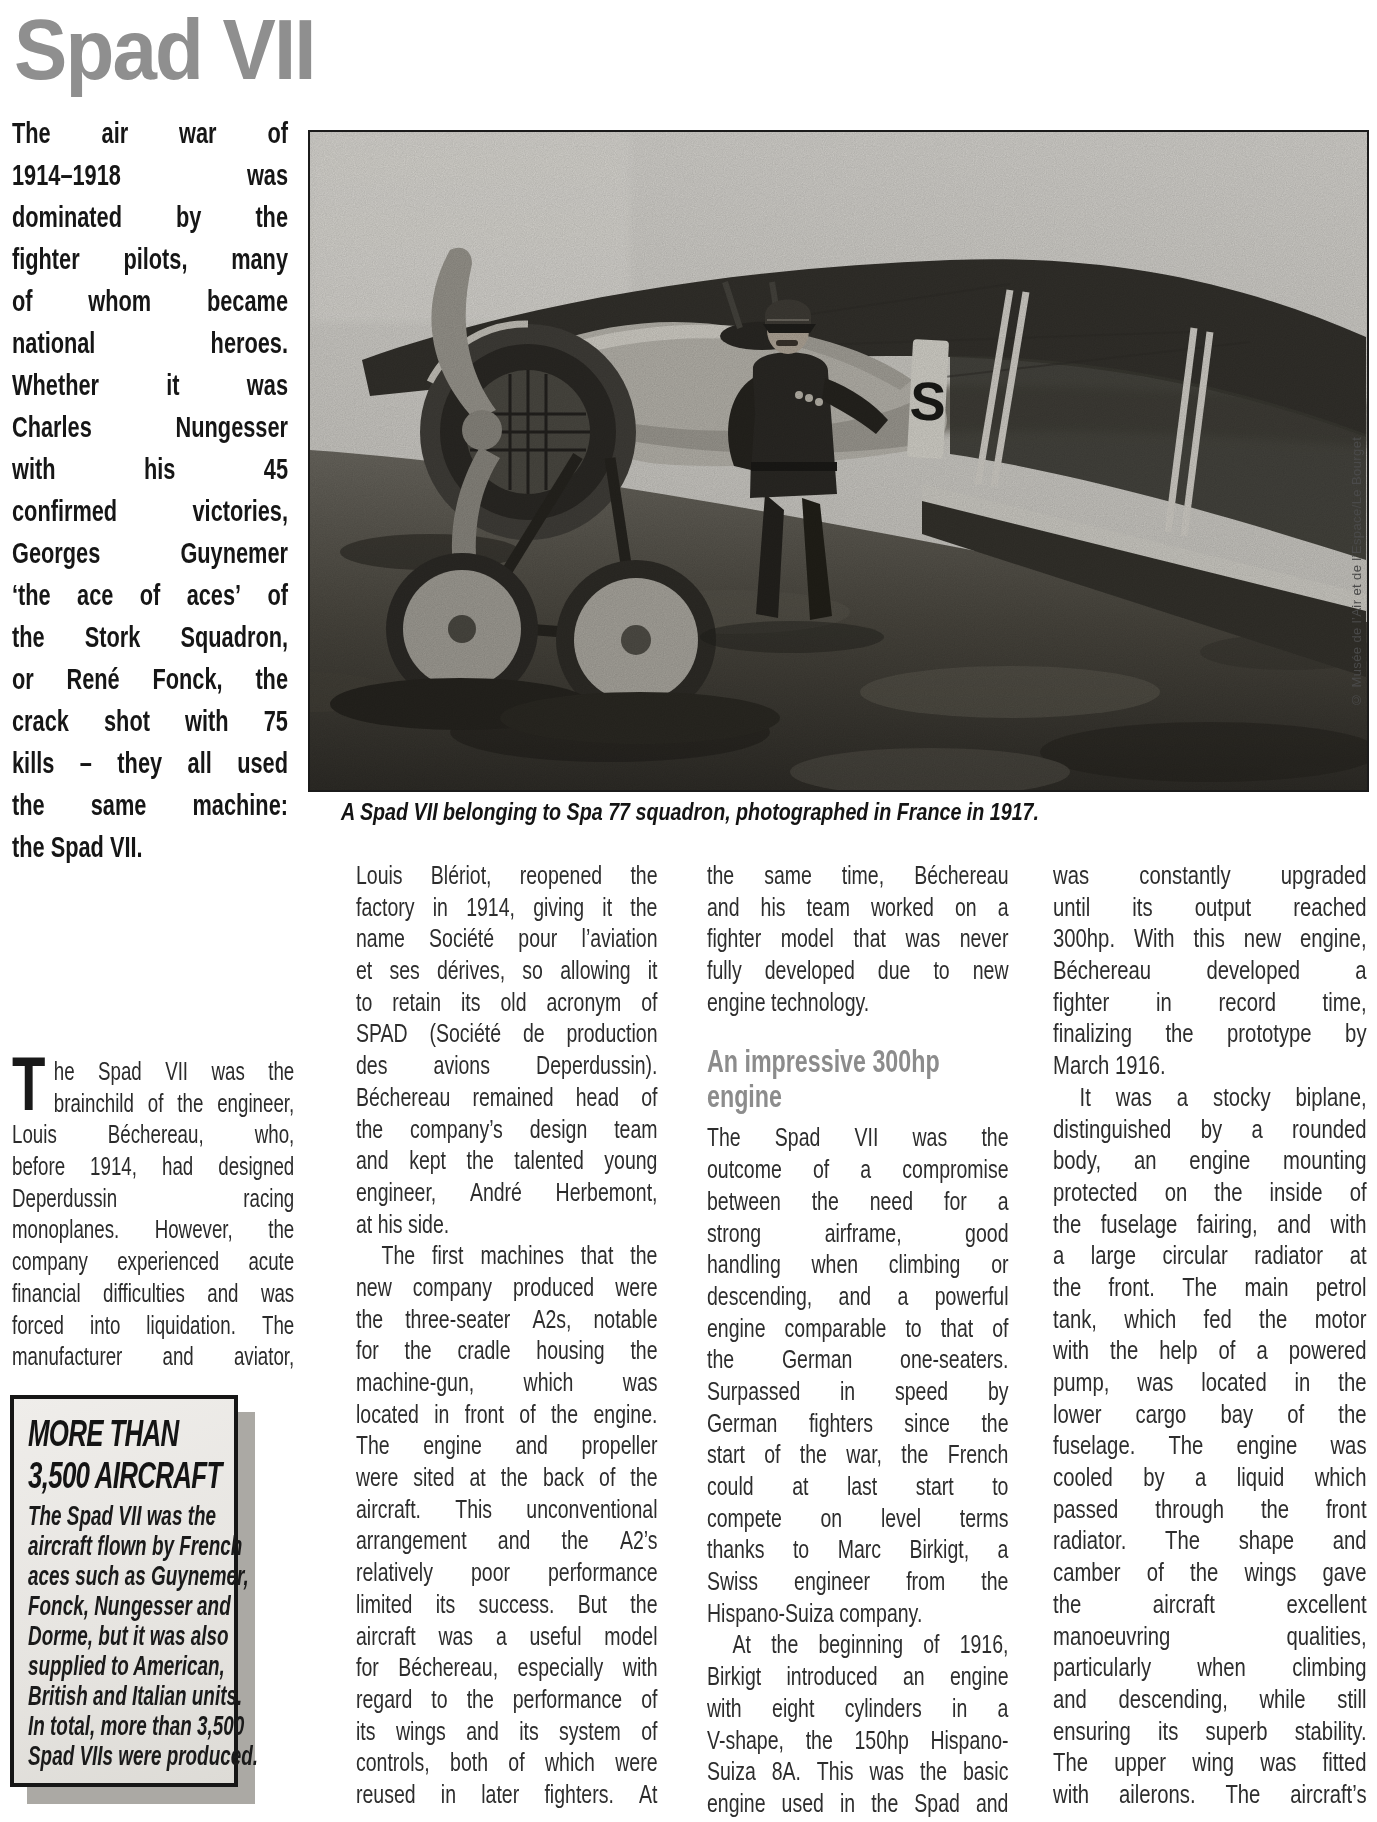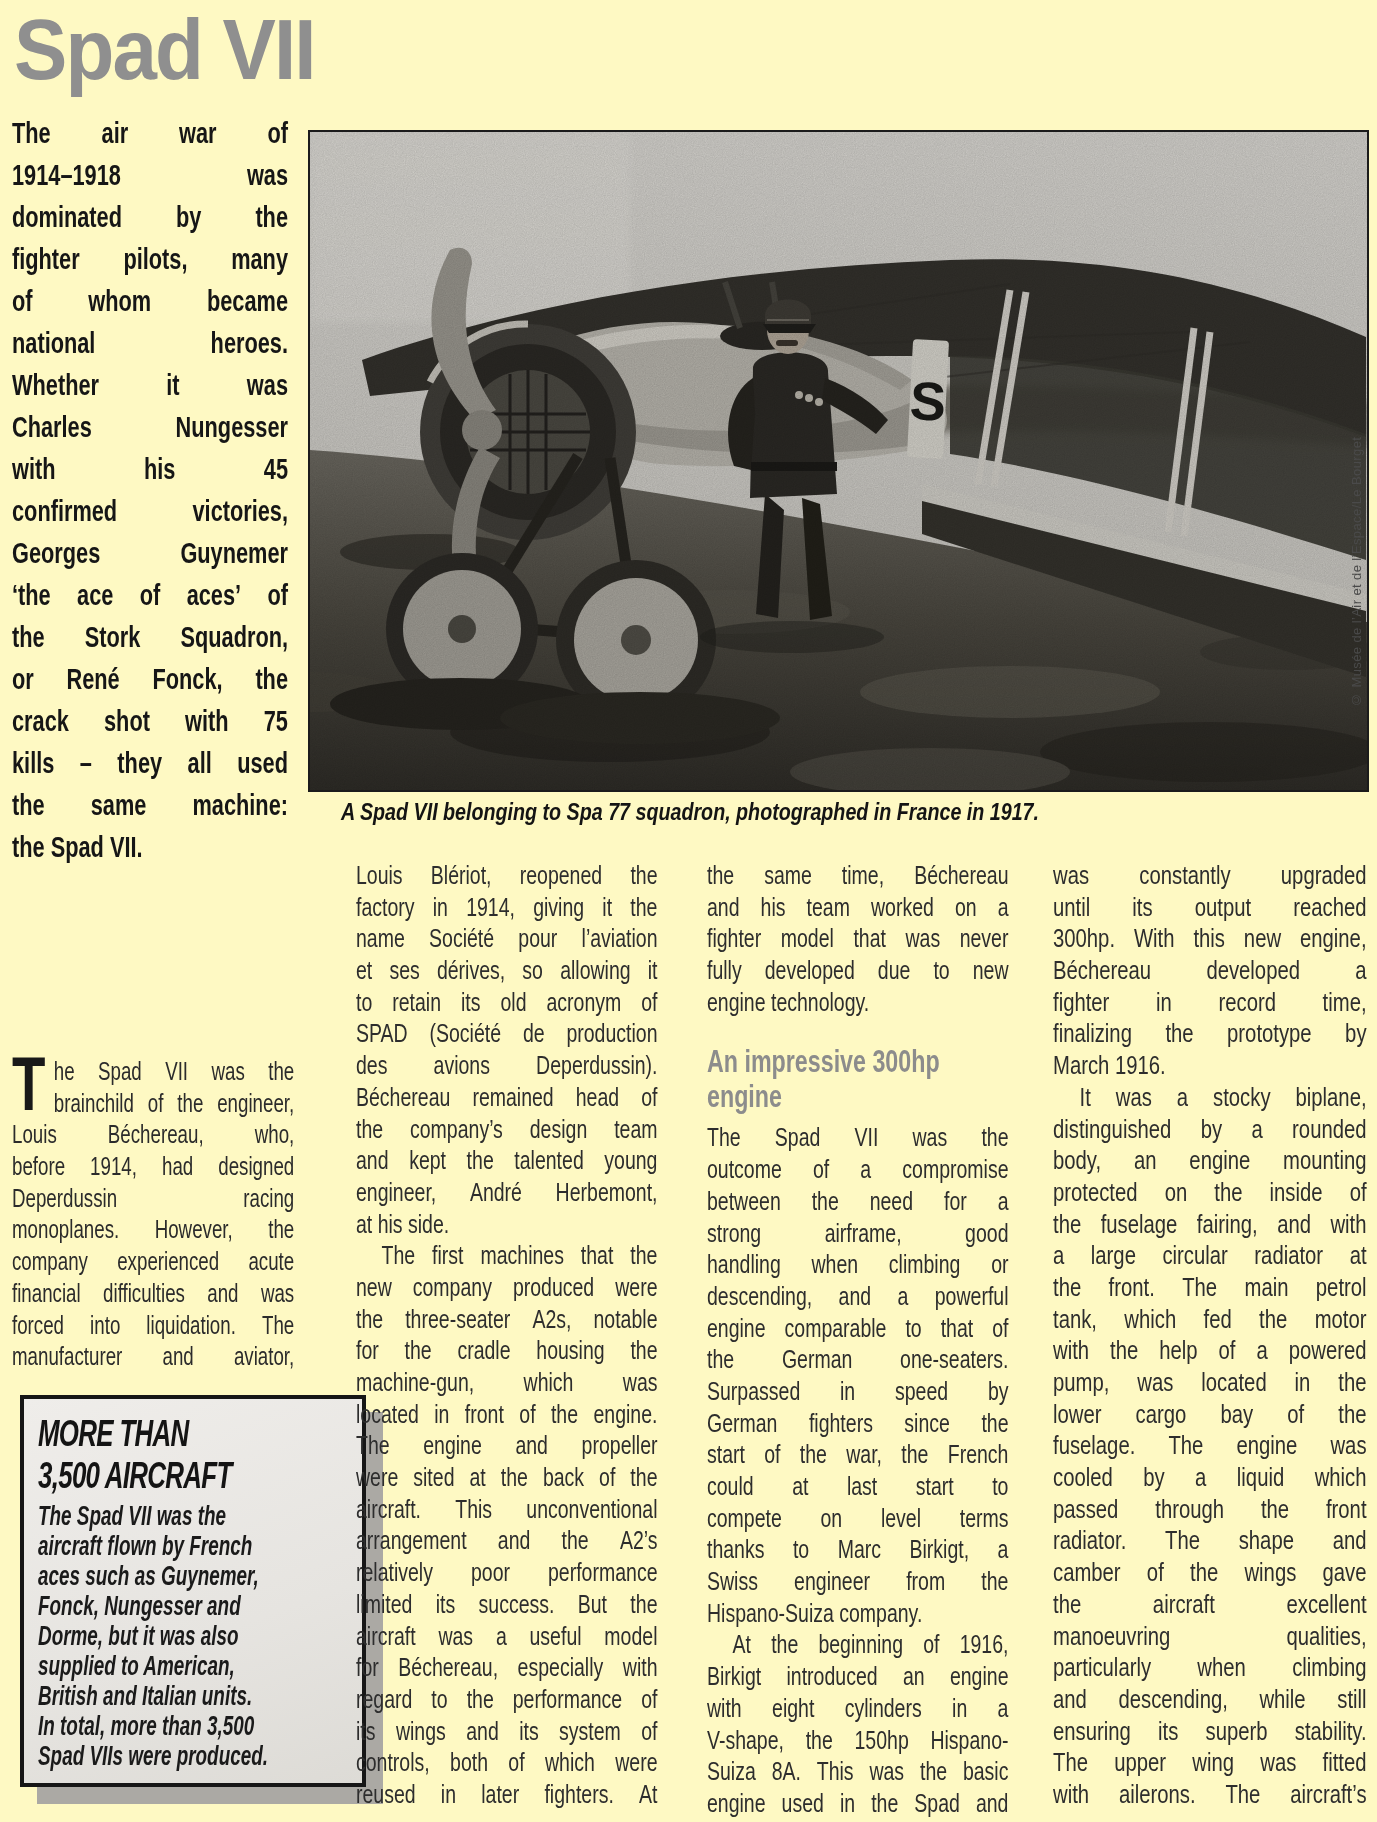--- a/index.html
+++ b/index.html
@@ -1,16 +1,16 @@
 <!DOCTYPE html>
 <html><head>
 <meta charset="utf-8">
 <style>
   html,body{margin:0;padding:0;background:#e8e8e8;}
-  .page{position:relative;width:1377px;height:1822px;background:#fef9c3;overflow:hidden;
+  .page{position:relative;width:1377px;height:1822px;background:#ffffff;overflow:hidden;
         font-family:"Liberation Sans","DejaVu Sans",sans-serif;color:#262626;}
 
   
   .title{position:absolute;left:14px;top:0px;font-size:86px;font-weight:bold;color:#8f8f8f;
          letter-spacing:-2px;transform:scaleX(.93);transform-origin:left top;white-space:nowrap;}
 
   
   .line{white-space:nowrap;}
   .line.j{display:flex;justify-content:space-between;}
   .line.ind{padding-left:34px;}
@@ -22,21 +22,21 @@
   .intro .line{height:42px;line-height:42px;}
 
   
   .col1body{position:absolute;left:12px;top:1056px;width:392px;transform:scaleX(.72);
             transform-origin:left top;font-size:26px;color:#2b2b2b;}
   .col1body .line{height:31.7px;line-height:31.7px;}
   .dropcap{position:absolute;left:0px;top:-4px;font-size:76px;line-height:64px;
            font-weight:bold;color:#191919;}
 
   
-  .infobox{position:absolute;left:20px;top:1395px;width:346px;height:392px;box-sizing:border-box;
+  .infobox{position:absolute;left:10px;top:1395px;width:228px;height:392px;box-sizing:border-box;
            background:linear-gradient(160deg,#efedea 0%,#e6e4e0 60%,#dddbd6 100%);
            border:4px solid #161616;box-shadow:17px 17px 0 0 #aba9a4;}
   .box-inner{padding:14px 20px 8px 20px;width:340px;transform:scaleX(.70);transform-origin:left top;}
   .box-head .line{height:42px;line-height:42px;font-size:37px;font-weight:bold;font-style:italic;
                   color:#141414;letter-spacing:-1px;}
   .box-body{margin-top:4px;}
   .box-body .line{height:30px;line-height:30px;font-size:27px;font-weight:bold;font-style:italic;color:#1a1a1a;}
 
   
   .photo{position:absolute;left:308px;top:130px;width:1061px;height:662px;box-sizing:border-box;

